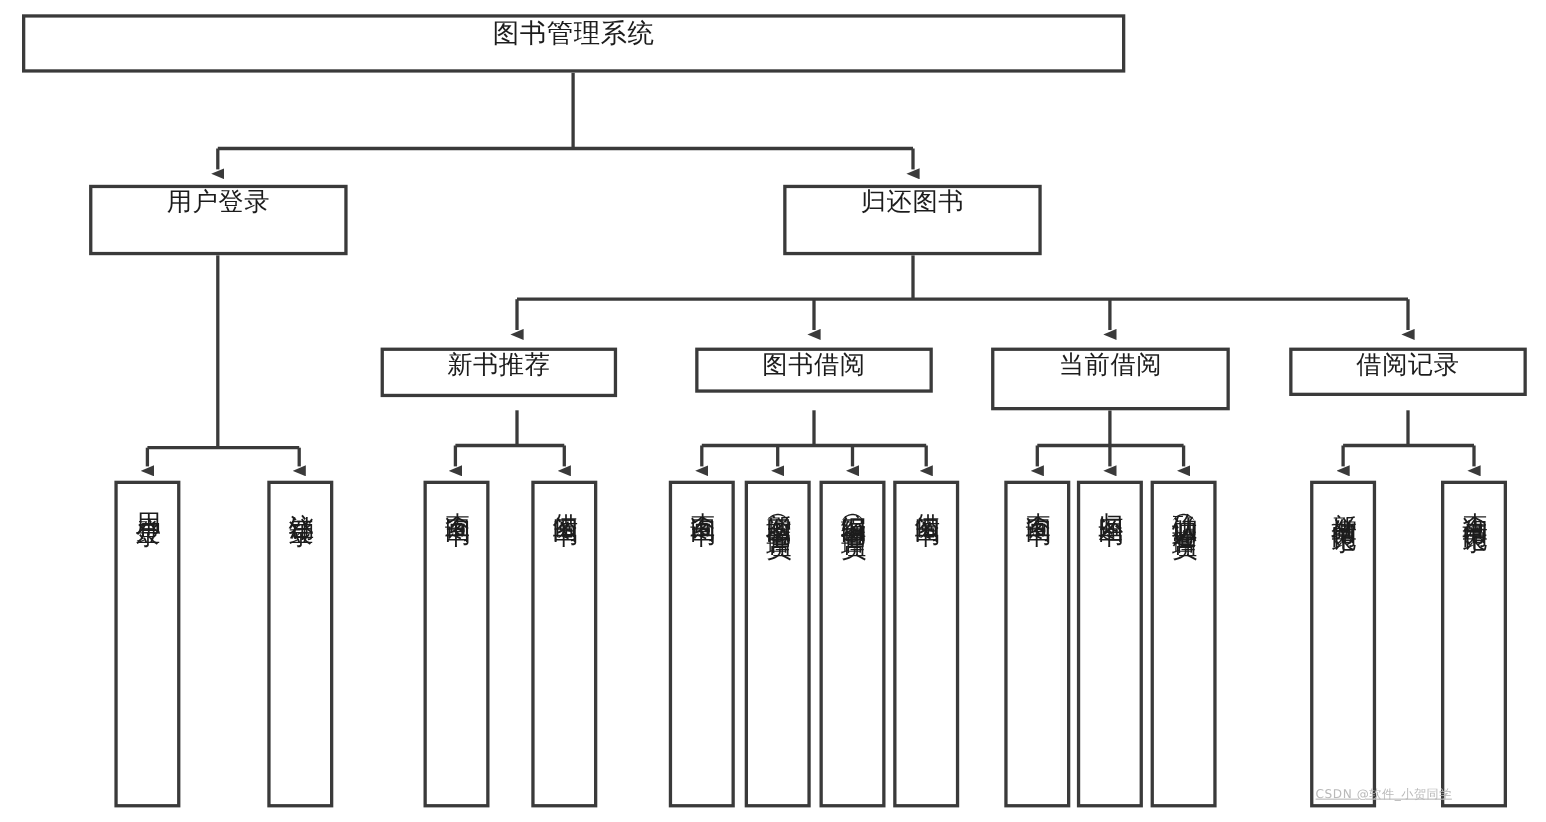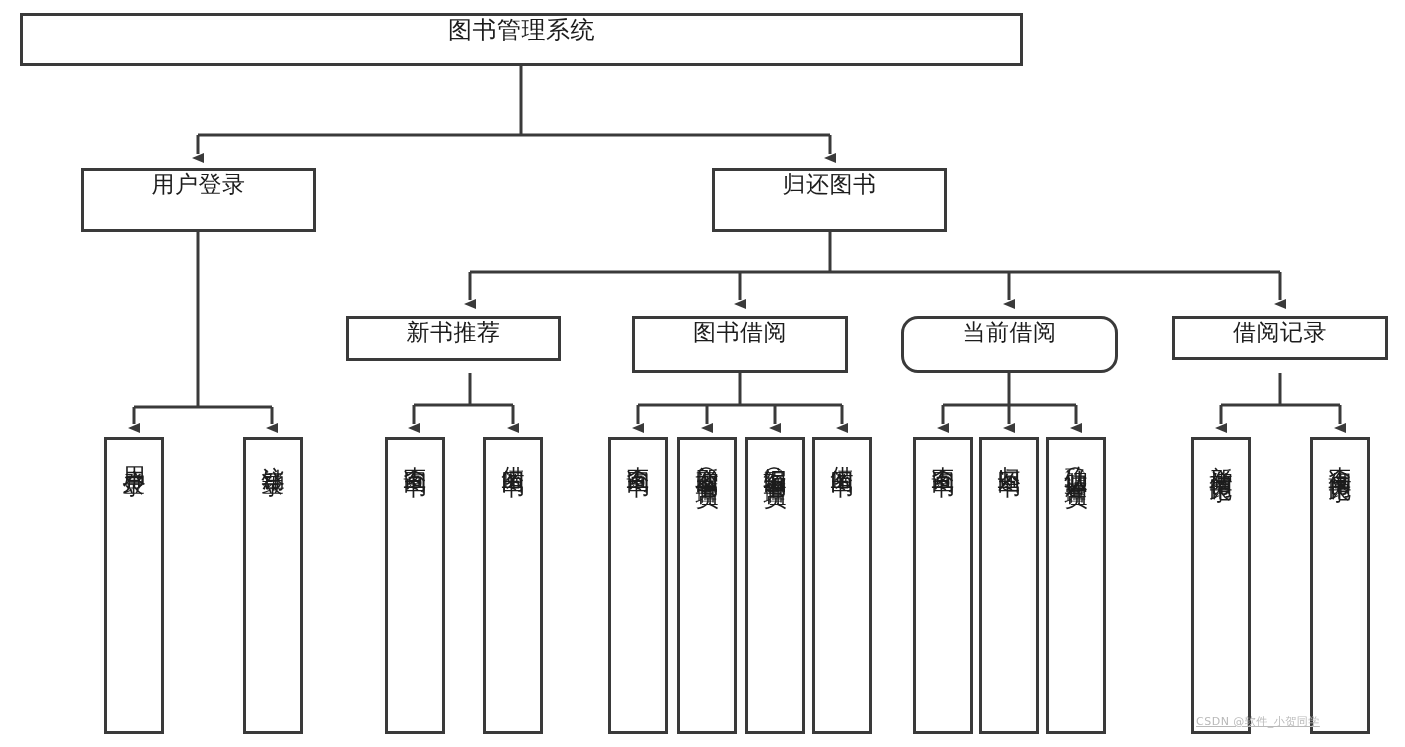--- a/index.html
+++ b/index.html
@@ -132,24 +132,24 @@
   <div class="node horizontal" style="left:81px; top:168px; width:235px; height:64px;">
     <span class="node-label">用户登录</span>
   </div>
   <div class="node horizontal" style="left:712px; top:168px; width:235px; height:64px;">
     <span class="node-label">归还图书</span>
   </div>
 
   <div class="node horizontal" style="left:346px; top:316px; width:215px; height:45px;">
     <span class="node-label">新书推荐</span>
   </div>
-  <div class="node horizontal" style="left:632px; top:316px; width:216px; height:57px;">
+  <div class="node horizontal" style="left:632px; top:316px; width:216px; height:41px;">
     <span class="node-label">图书借阅</span>
   </div>
-  <div class="node horizontal" style="left:901px; top:316px; width:217px; height:57px;border-radius:17px;">
+  <div class="node horizontal" style="left:901px; top:316px; width:217px; height:57px;">
     <span class="node-label">当前借阅</span>
   </div>
   <div class="node horizontal" style="left:1172px; top:316px; width:216px; height:44px;">
     <span class="node-label">借阅记录</span>
   </div>
 
   <div class="node vertical" style="left:104px; top:437px; width:60px; height:297px;">
     <span class="node-label">用户登录</span>
   </div>
   <div class="node vertical" style="left:243px; top:437px; width:60px; height:297px;">

